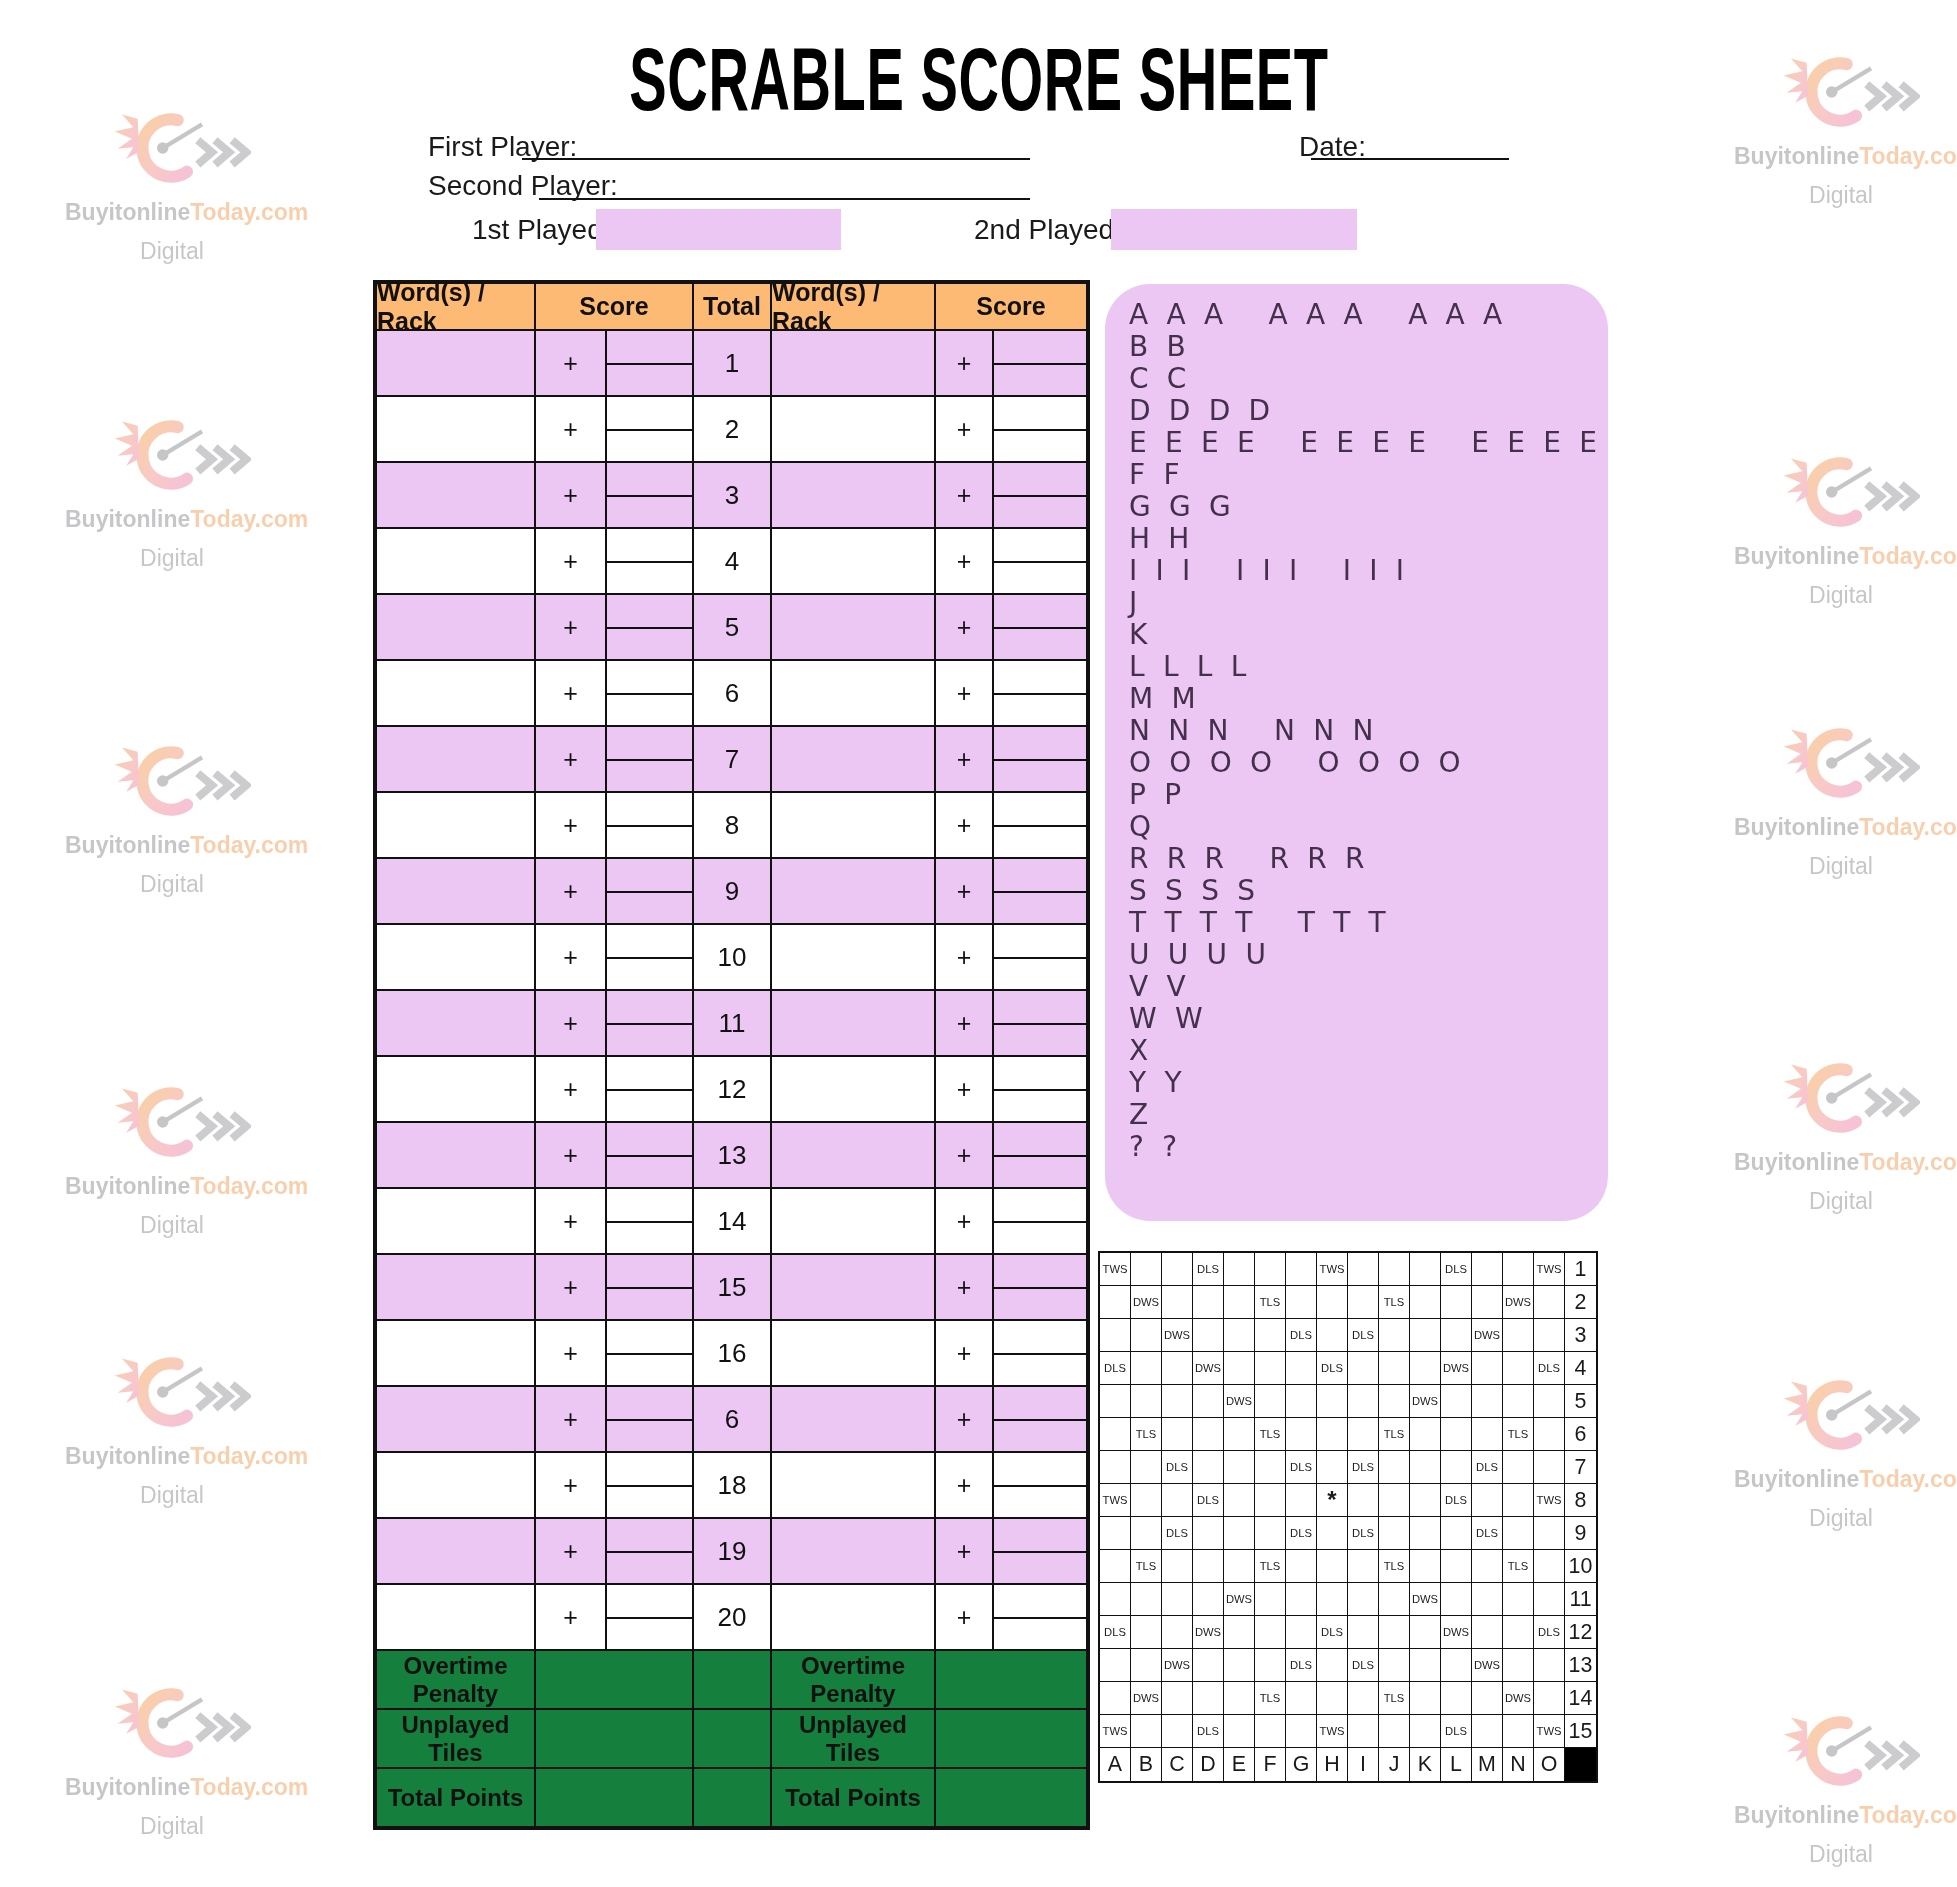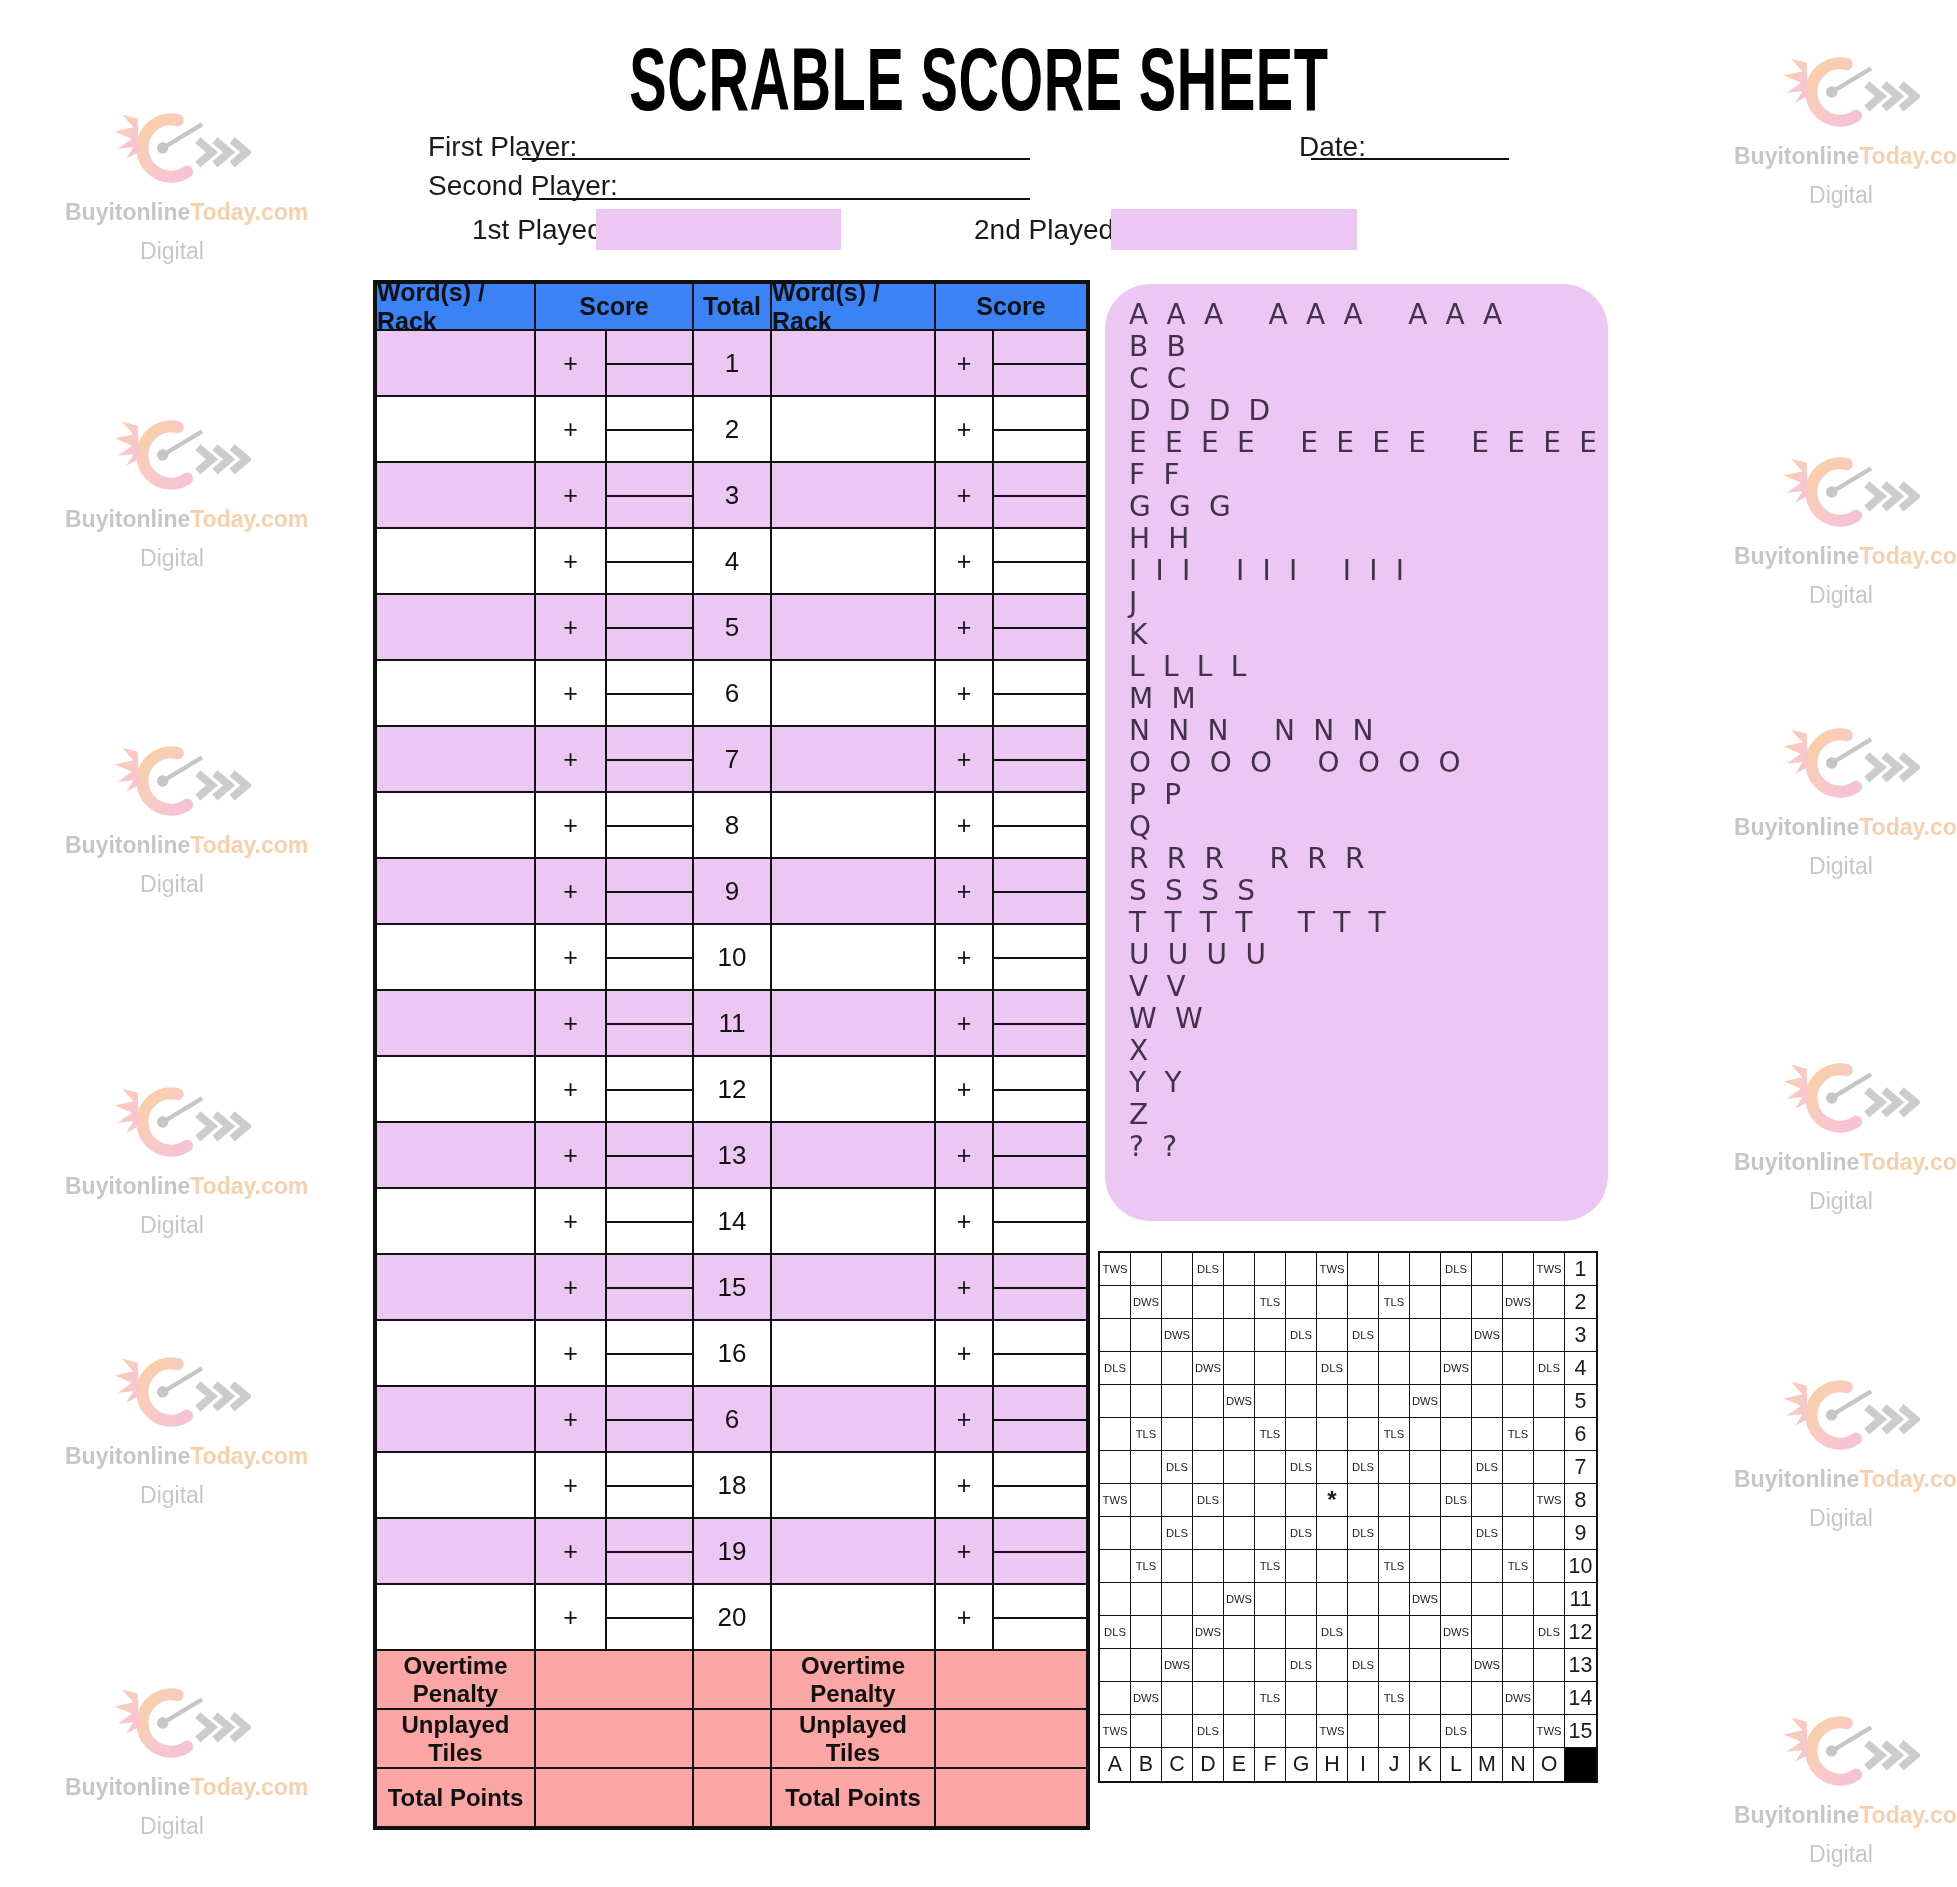--- a/index.html
+++ b/index.html
@@ -10,22 +10,22 @@
   .title{position:absolute;top:28px;left:50%;transform:translateX(-50%) scaleX(.63);
          transform-origin:center top;font-size:89px;font-weight:900;letter-spacing:0.9px;
          white-space:nowrap;color:#000;}
   .lbl{position:absolute;font-size:28px;color:#1a1a1a;white-space:nowrap;margin-left:48px;}
   .wline{position:absolute;border-bottom:2.8px solid #111;height:0;}
   .blankbox{position:absolute;height:41px;}
 
   
   .stable{position:absolute;left:373px;top:280px;border:4.7px solid #111;background:#fff;}
   .trow{display:flex;height:64px;border-top:2.8px solid #111;}
-  .trow.hdr{height:45px;border-top:none;background:#3b82f6;}
-  .trow.foot{height:57px;background:#fca5a5;}
+  .trow.hdr{height:45px;border-top:none;background:#fdba74;}
+  .trow.foot{height:57px;background:#15803d;}
   .tc{box-sizing:border-box;border-left:2.8px solid #111;display:flex;align-items:center;justify-content:center;}
   .tc:first-child{border-left:none;}
   .c-word{width:157px;}
   .c-score{width:158px;padding:0;}
   .c-move{width:78px;font-size:26px;}
   .c-word2{width:164px;}
   .c-score2{width:152px;padding:0;}
   .hdr .tc{font-weight:bold;font-size:25px;}
   .lav{background:var(--lav);}
   .scorewrap{display:flex;width:100%;height:100%;}

